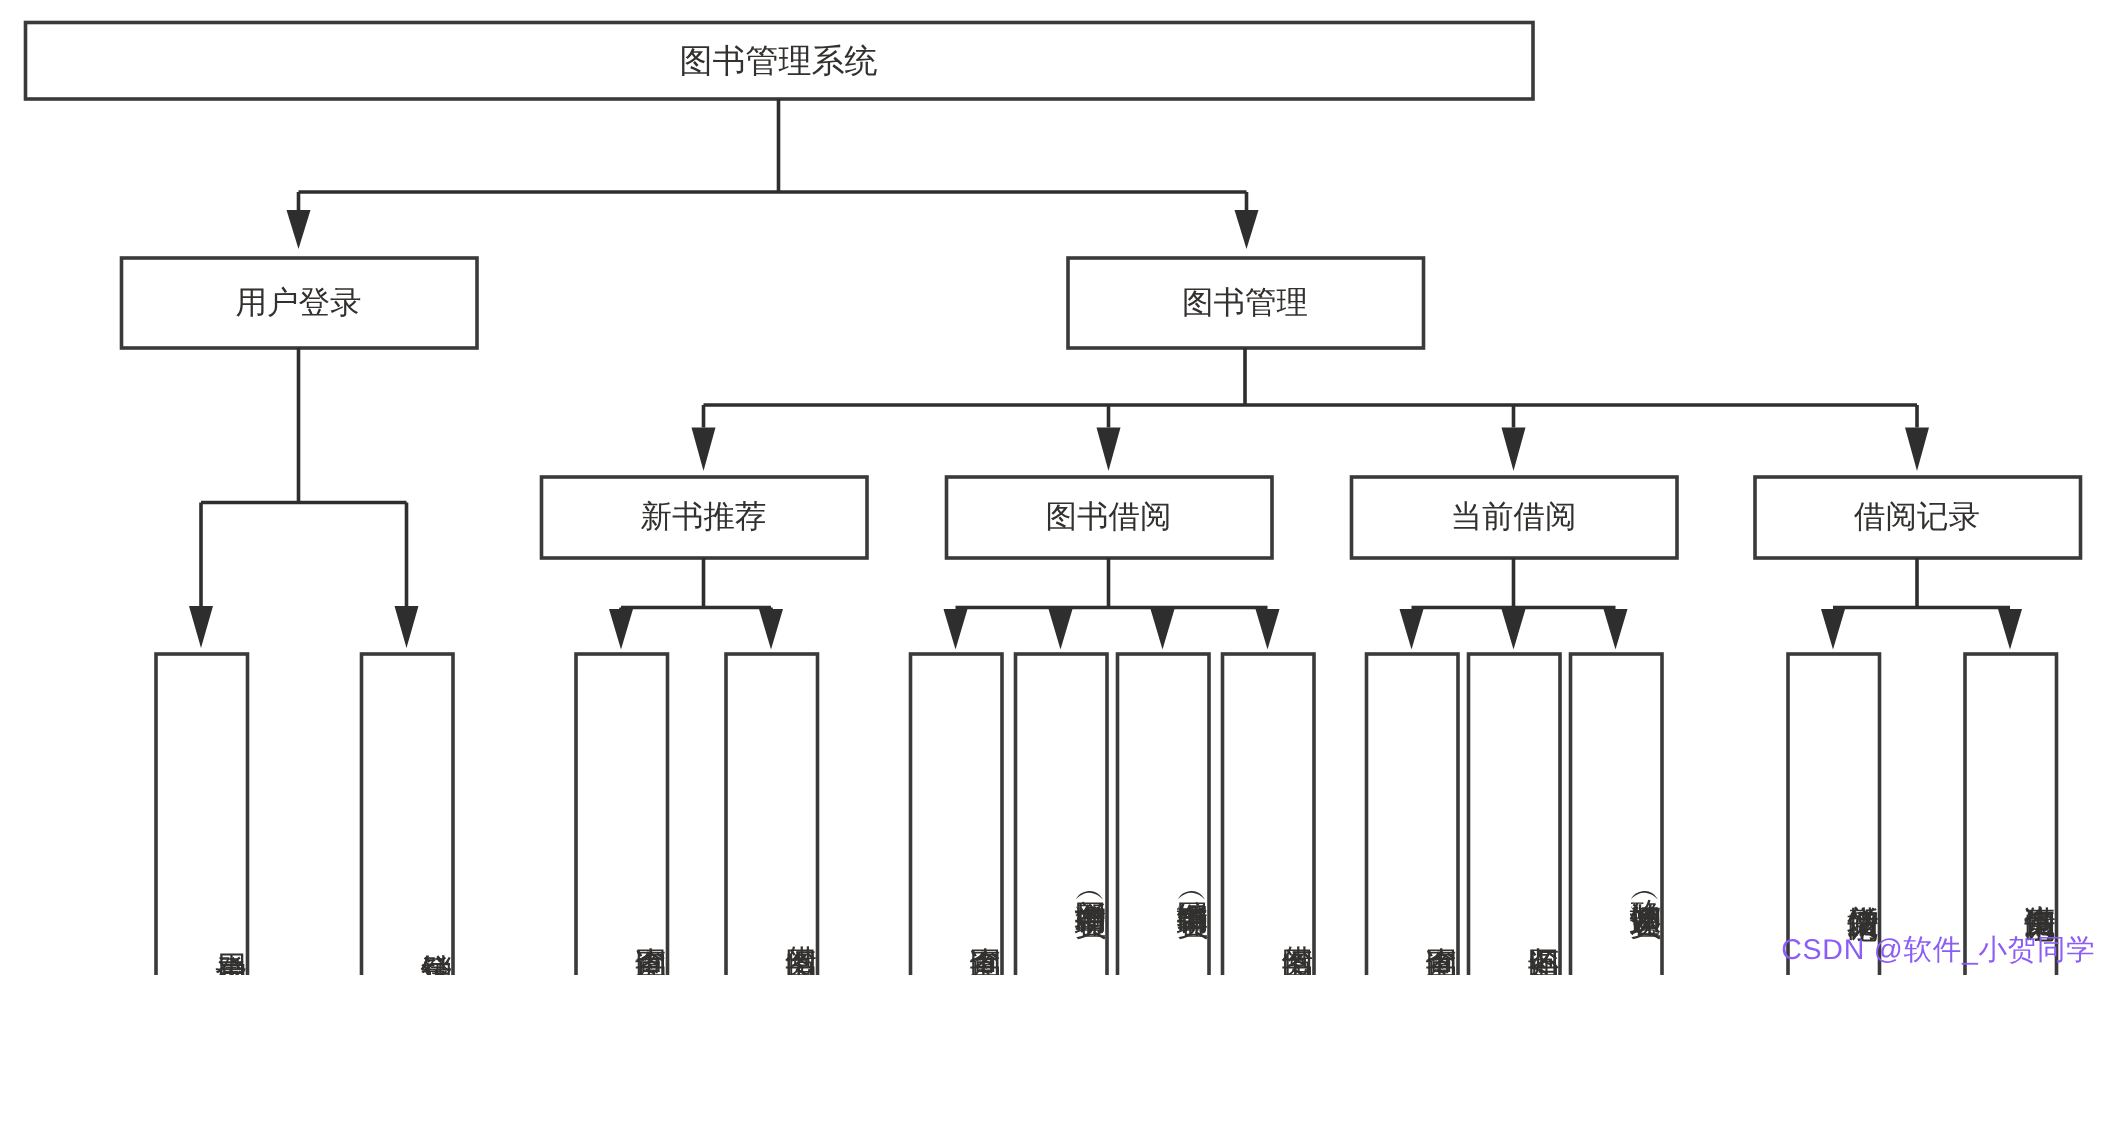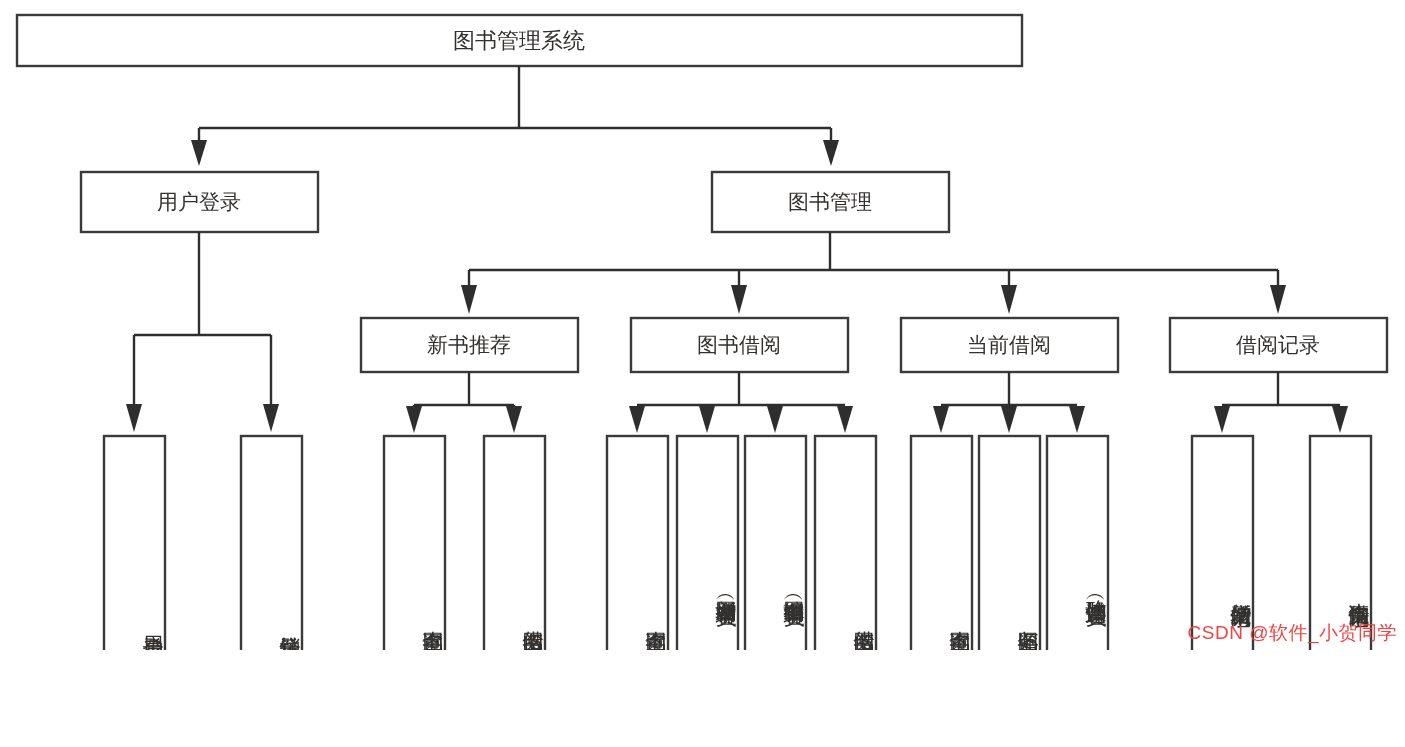--- a/index.html
+++ b/index.html
@@ -65,21 +65,21 @@
     justify-content: center;
     white-space: nowrap;
     pointer-events: none;
   }
   .watermark {
     position: absolute;
     right: 8px;
     bottom: 4px;
     font-family: "Liberation Sans", "DejaVu Sans", sans-serif;
     font-size: 19px;
-    color: #ef4444;
+    color: #8b5cf6;
     white-space: nowrap;
     letter-spacing: 0.5px;
     margin-top: 24px;
   }
 </style>
 </head>
 <body>
 
 <div id="diagram-root">
 

